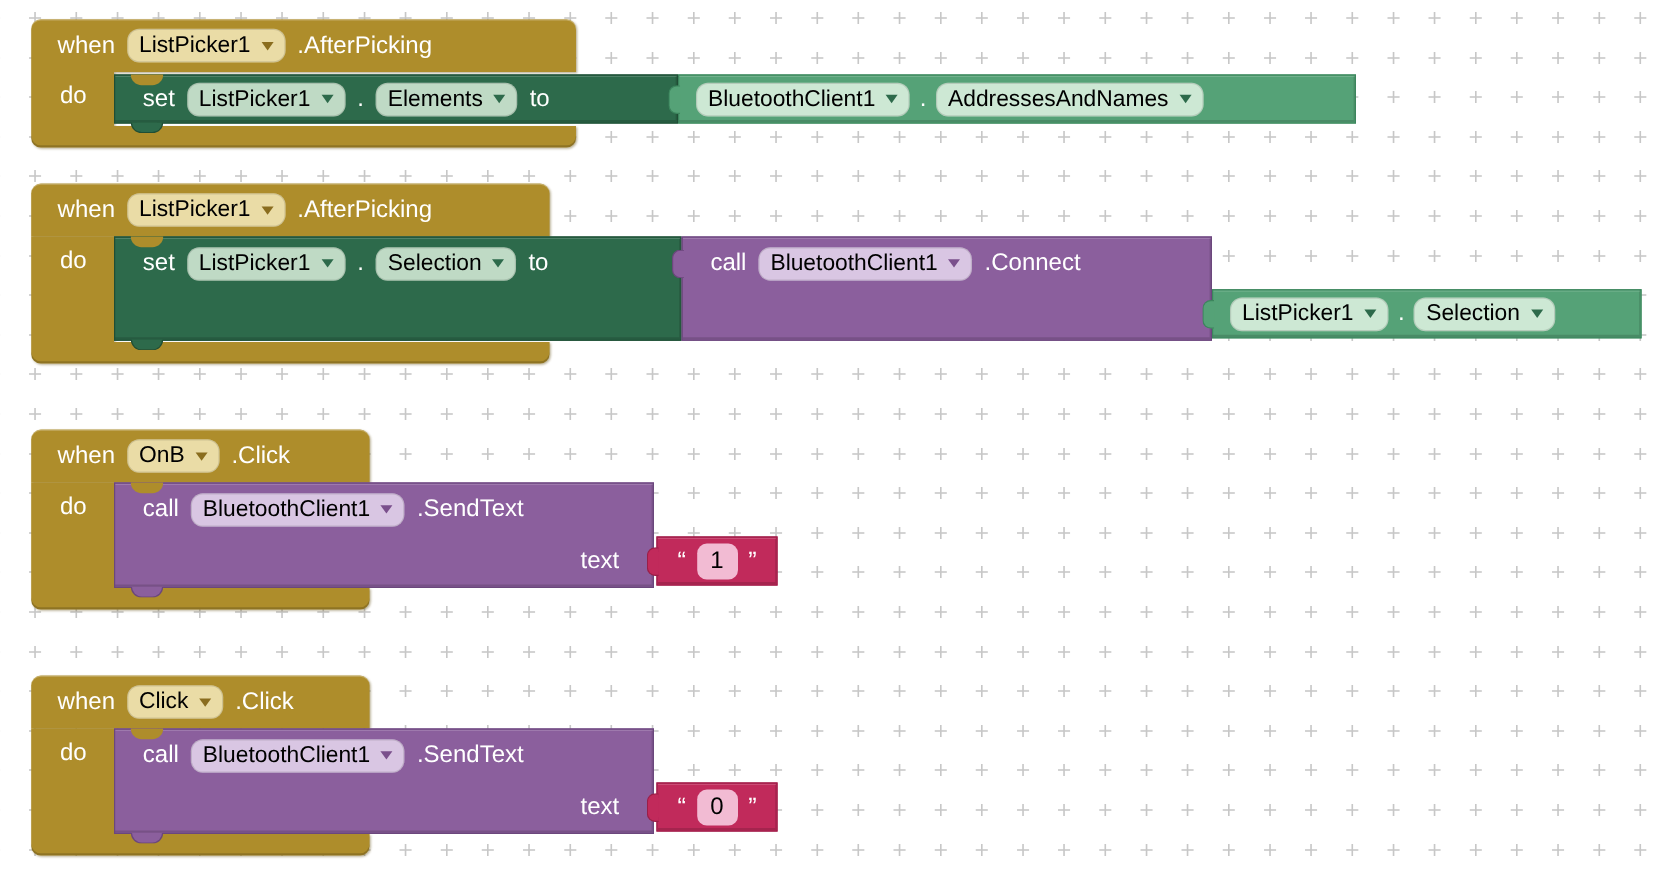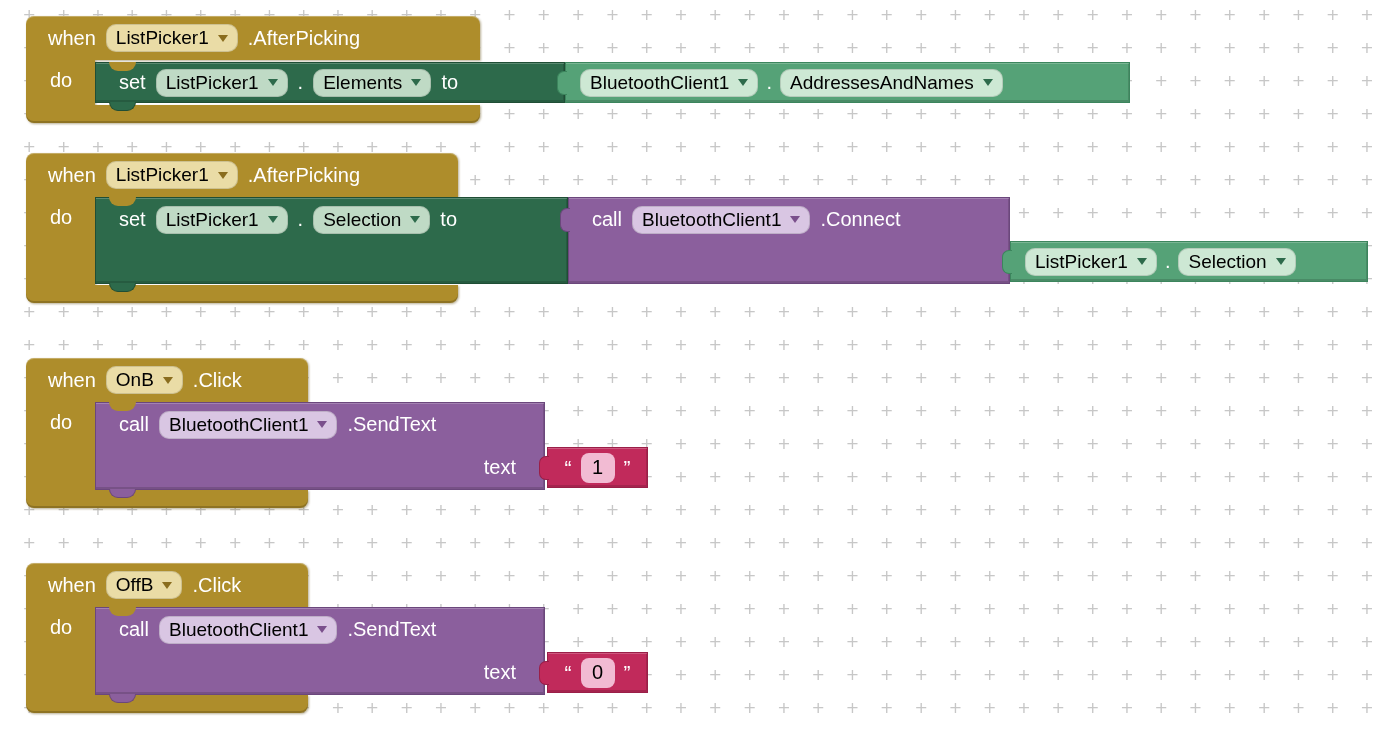--- a/index.html
+++ b/index.html
@@ -1110,21 +1110,21 @@
     <span class="tab c-str" style="top:8px"></span>
     <span class="quote">“</span>
     <span class="str-field">1</span>
     <span class="quote">”</span>
   </div>
 
   <div class="gold-group" style="left:26px;top:563px;width:622px;height:150px">
     <div class="gold when-row" style="left:0;top:0;width:282px;height:44px">
       <span class="blk-label">when</span>
       <span class="chip chip-tan">
-        <span>OffB</span>
+        <span>Click</span>
         <span class="arr arr-gold"></span>
       </span>
       <span class="blk-label">.Click</span>
     </div>
     <div class="gold left-col" style="left:0;top:44px;width:69px;height:88px">
       <span class="blk-label">do</span>
     </div>
     <div class="gold bottom-bar" style="left:0;top:132px;width:282px;height:18px"></div>
   </div>
 

